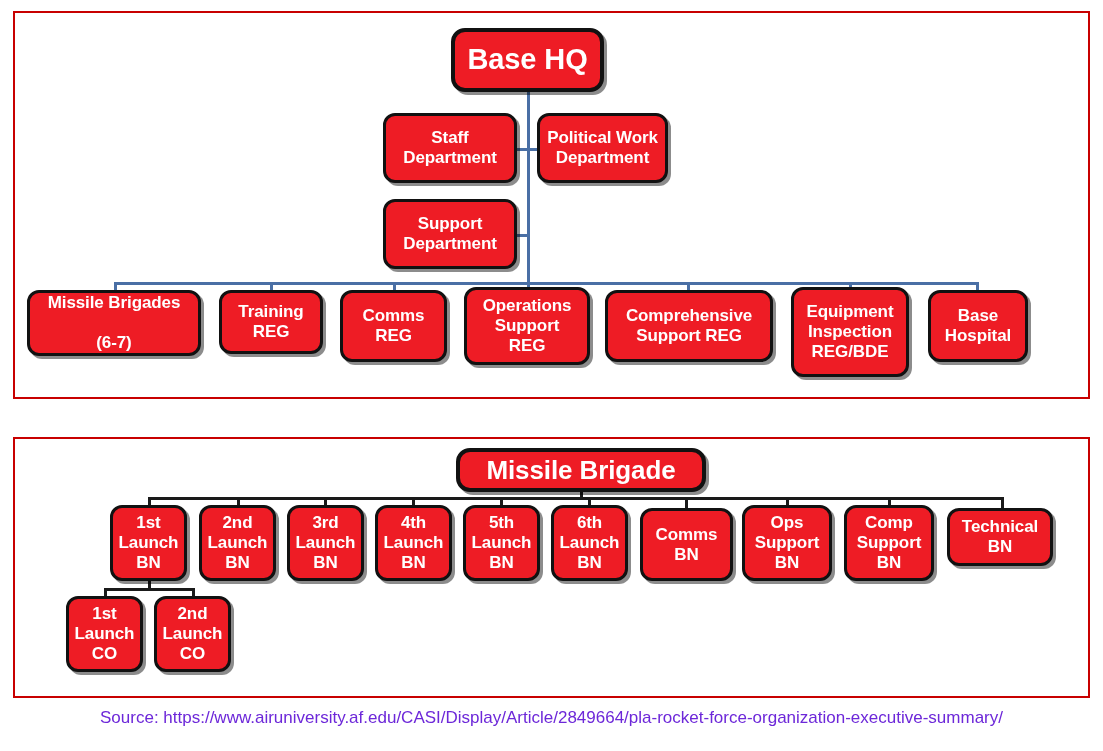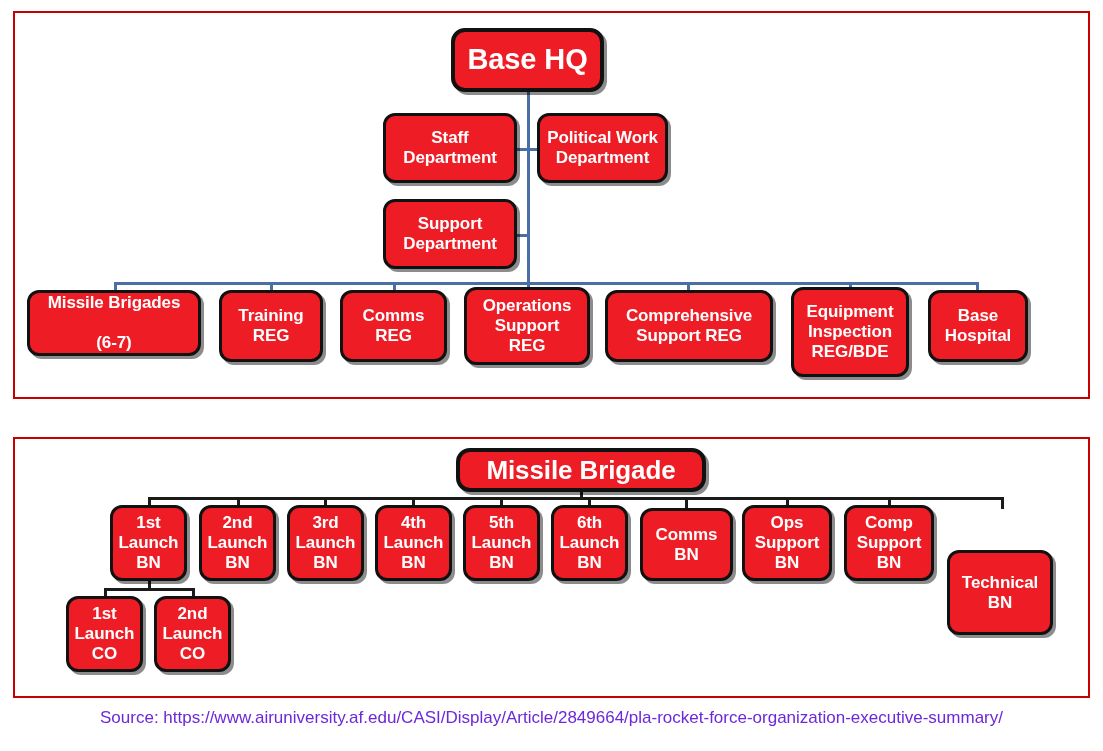--- a/index.html
+++ b/index.html
@@ -101,21 +101,21 @@
 <div class="node dept" style="left:383px; top:113px; width:134px; height:70px;">Staff
 Department</div>
 <div class="node dept" style="left:537px; top:113px; width:131px; height:70px;">Political Work
 Department</div>
 <div class="node dept" style="left:383px; top:199px; width:134px; height:70px;">Support
 Department</div>
 
 <div class="node reg" style="left:27px; top:290px; width:174px; height:66px;">Missile Brigades
 
 (6-7)</div>
-<div class="node reg" style="left:219px; top:290px; width:104px; height:72px;">Training
+<div class="node reg" style="left:219px; top:290px; width:104px; height:64px;">Training
 REG</div>
 <div class="node reg" style="left:340px; top:290px; width:107px; height:72px;">Comms
 REG</div>
 <div class="node reg" style="left:464px; top:287px; width:126px; height:78px;">Operations
 Support
 REG</div>
 <div class="node reg" style="left:605px; top:290px; width:168px; height:72px;">Comprehensive
 Support REG</div>
 <div class="node reg" style="left:791px; top:287px; width:118px; height:90px;">Equipment
 Inspection
@@ -164,21 +164,21 @@
 Launch
 BN</div>
 <div class="node bn" style="left:640px; top:508px; width:93px; height:73px;">Comms
 BN</div>
 <div class="node bn" style="left:742px; top:505px; width:90px; height:76px;">Ops
 Support
 BN</div>
 <div class="node bn" style="left:844px; top:505px; width:90px; height:76px;">Comp
 Support
 BN</div>
-<div class="node bn" style="left:947px; top:508px; width:106px; height:85px;margin-top:42px;">Technical
+<div class="node bn" style="left:947px; top:508px; width:106px; height:58px;">Technical
 BN</div>
 
 <div class="node co" style="left:66px; top:596px; width:77px; height:76px;">1st
 Launch
 CO</div>
 <div class="node co" style="left:154px; top:596px; width:77px; height:76px;">2nd
 Launch
 CO</div>
 
 <div id="source-caption">Source: https://www.airuniversity.af.edu/CASI/Display/Article/2849664/pla-rocket-force-organization-executive-summary/</div>

